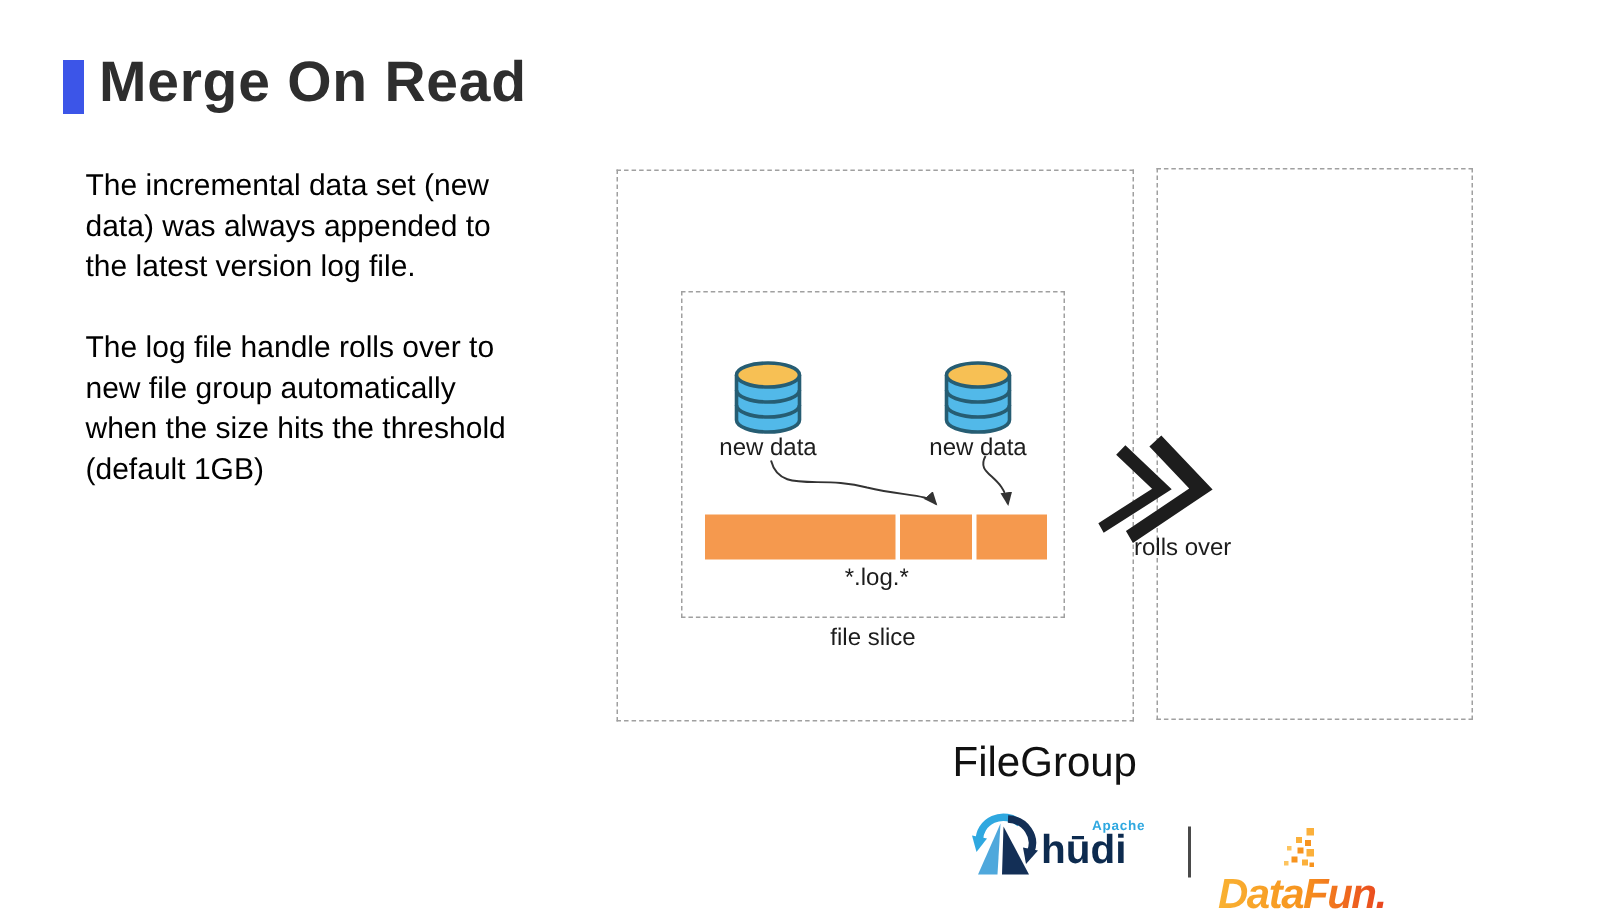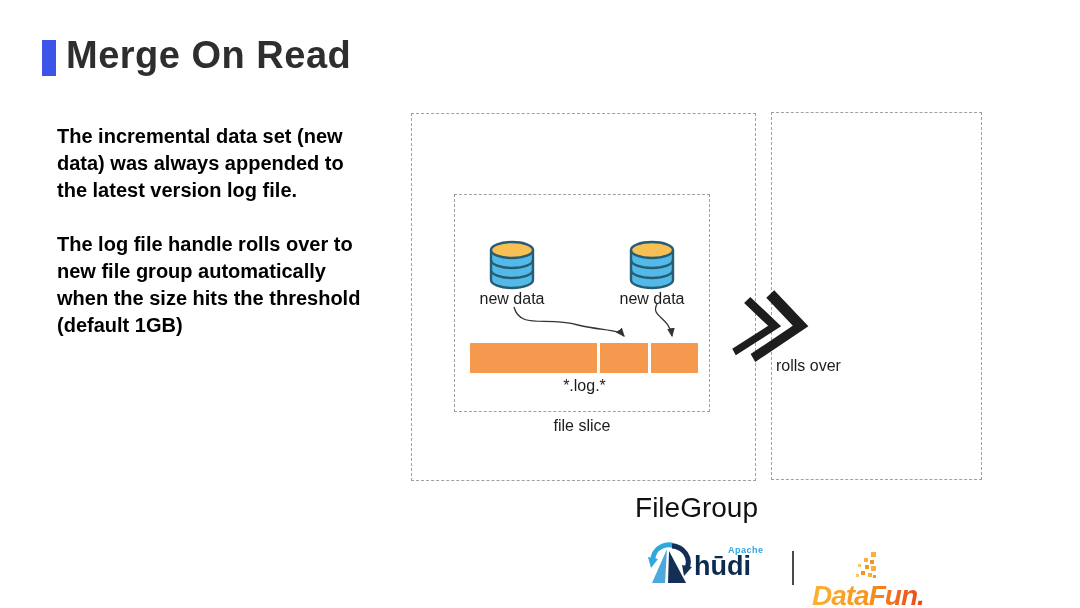--- a/index.html
+++ b/index.html
@@ -25,21 +25,21 @@
     margin: 0;
     font-size: 38px; font-weight: bold; color: #2e2e2e;
     letter-spacing: 0.5px;
   }
 
   
   .body-text {
     position: absolute; left: 57px; top: 107px; width: 345px;
     font-size: 20px; line-height: 27px; color: #000000;
   }
-  .body-text p { margin: 16px 0 27px 0; white-space: pre-line; font-weight: bold; }
+  .body-text p { margin: 4px 0 27px 0; white-space: pre-line; }
 
   
   .dashed-box { position: absolute; border: 1px dashed #a0a0a0; background: transparent; }
   .box-left  { left: 411px; top: 113px; width: 345px; height: 368px; }
   .box-right { left: 771px; top: 112px; width: 211px; height: 368px; }
   .box-inner { left: 454px; top: 194px; width: 256px; height: 218px; }
 
   
   .tiny-label {
     position: absolute; font-size: 16px; color: #1c1c1c; text-align: center;
@@ -56,21 +56,21 @@
 
   .log-seg { position: absolute; top: 343px; height: 30px; background: #F5994E; }
   .seg-1 { left: 470px; width: 127px; }
   .seg-2 { left: 600px; width: 48px; }
   .seg-3 { left: 651px; width: 47px; }
 
   .log-label   { left: 470px; top: 377px; width: 229px; }
   .slice-label { left: 454px; top: 417px; width: 256px; }
 
   .chevron { position: absolute; left: 728px; top: 284px; width: 96px; height: 82px; }
-  .rolls-over-label { left: 756px; top: 357px; width: 100px; text-align: left; margin-left: 20px; }
+  .rolls-over-label { left: 756px; top: 357px; width: 100px; text-align: left; }
 
   .filegroup-label {
     position: absolute; left: 411px; top: 492px; width: 571px;
     text-align: center; font-size: 28px; color: #111111;
   }
 
   
   .hudi-logo { position: absolute; left: 646px; top: 541px; height: 48px; display: flex; align-items: flex-start; }
   .hudi-icon { width: 46px; height: 48px; }
   .hudi-text { position: relative; margin-left: 2px; padding-top: 10px; }

